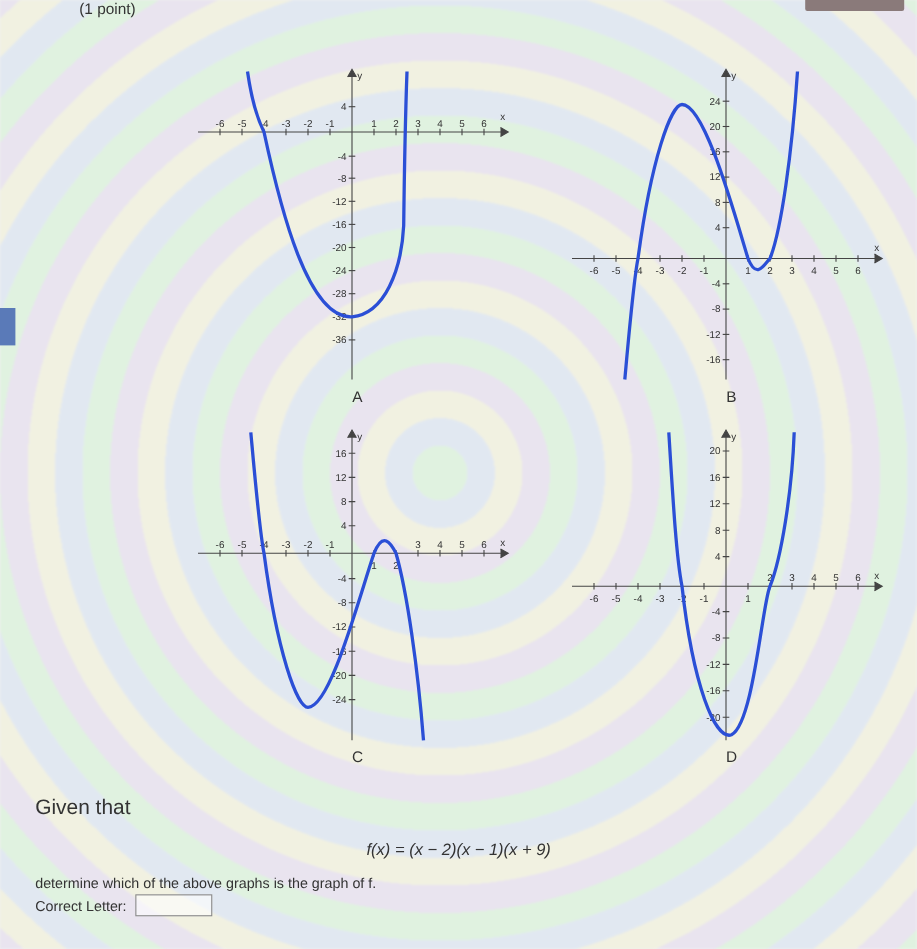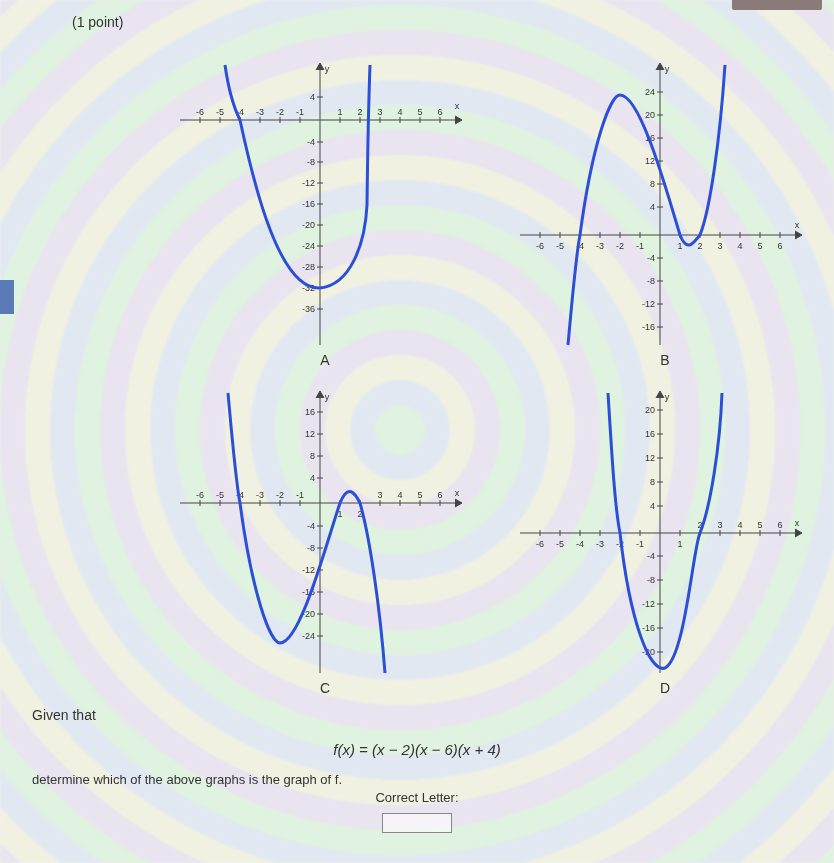--- a/index.html
+++ b/index.html
@@ -20,37 +20,37 @@
       repeating-radial-gradient(circle at 400px 430px,
         rgba(210,255,210,0.4) 0, rgba(210,255,210,0.4) 25px,
         rgba(210,230,255,0.35) 25px, rgba(210,230,255,0.35) 50px,
         rgba(255,255,210,0.35) 50px, rgba(255,255,210,0.35) 75px,
         rgba(230,210,255,0.25) 75px, rgba(230,210,255,0.25) 100px
       ),
       #eaeaea;
     filter: blur(1px);
   }
   .content { position: relative; width: 100%; height: 100%; }
-  .point-label { position: absolute; top: 14px; left: 72px; font-size: 14px; }
+  .point-label { position: absolute; top: 0; left: 72px; font-size: 14px; }
   .charts {
     position: absolute;
     top: 60px; left: 170px;
     width: 650px;
     display: grid;
     grid-template-columns: 1fr 1fr;
     gap: 20px 30px;
   }
   .chart { position: relative; }
   .chart svg { display: block; }
   .chart-label { text-align: center; font-size: 14px; margin-top: 2px; }
   .bottom-text { position: absolute; left: 32px; bottom: 30px; width: 770px; }
-  .given { font-size: 14px; margin-bottom: 18px; }
+  .given { font-size: 19px; margin-bottom: 18px; }
   .formula { text-align: center; font-size: 15px; font-style: italic; margin-bottom: 14px; }
   .determine { font-size: 13px; margin-bottom: 3px; }
-  .answer-row { font-size: 13px; display: flex; align-items: center; gap: 8px; flex-direction: column; }
+  .answer-row { font-size: 13px; display: flex; align-items: center; gap: 8px; }
   .answer-box {
     width: 70px; height: 20px;
     border: 1px solid #888;
     background: rgba(255,255,255,0.6);
     font-size: 13px;
     padding: 1px 3px;
   }
   .left-edge {
     position: absolute;
     left: 0; top: 280px;
@@ -343,21 +343,21 @@
         </g>
         <path d="M 98 5 C 102 70 105 120 110 145 C 120 235 140 285 155 280 C 175 270 183 160 190 145 C 200 120 210 60 212 5" fill="none" stroke="#2b4fd6" stroke-width="3"></path>
       </svg>
       <div class="chart-label">D</div>
     </div>
 
   </div>
 
   <div class="bottom-text">
     <div class="given">Given that</div>
-    <div class="formula">f(x) = (x − 2)(x − 6)(x + 4)</div>
+    <div class="formula">f(x) = (x − 2)(x − 1)(x + 9)</div>
     <div class="determine">determine which of the above graphs is the graph of f.</div>
     <div class="answer-row">
       <span>Correct Letter:</span>
       <input class="answer-box" type="text" value="" style="">
     </div>
   </div>
 
 </div>
 
 </body></html>

